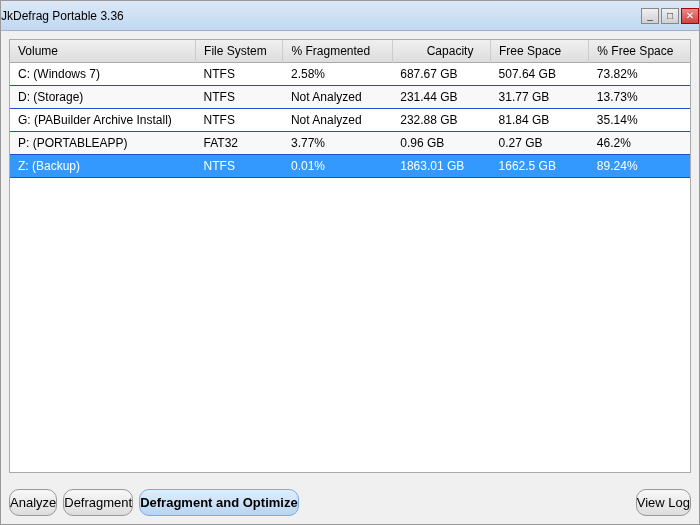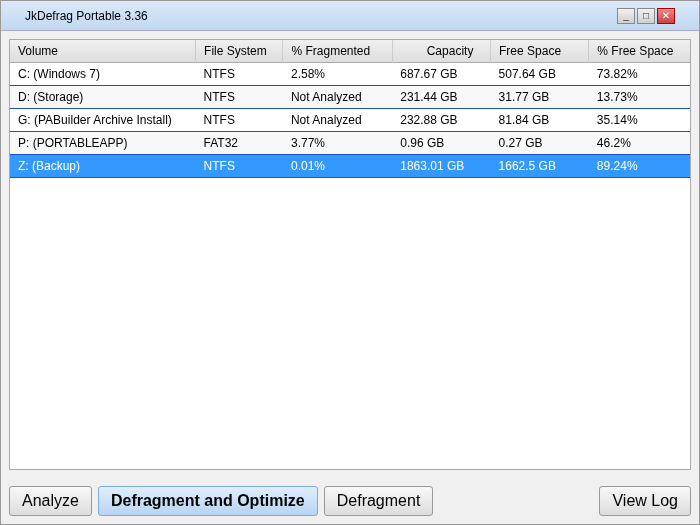--- a/index.html
+++ b/index.html
@@ -25,21 +25,21 @@
       display: flex;
       flex-direction: column;
     }
 
     .title-bar {
       background: linear-gradient(to bottom, #dce9f8, #c0d8f0);
       height: 30px;
       display: flex;
       align-items: center;
       justify-content: space-between;
-      padding: 0 24px;
+      padding: 0 0;
       border-bottom: 1px solid #aac;
       flex-shrink: 0;
     }
 
     .title-bar-text {
       font-size: 12px;
       font-weight: normal;
       color: #000;
     }
 
@@ -132,26 +132,26 @@
       justify-content: space-between;
       flex-shrink: 0;
     }
 
     .footer-left {
       display: flex;
       gap: 6px;
     }
 
     .btn {
-      padding: 5px 12px;
+      padding: 5px 0;
       background: linear-gradient(to bottom, #f8f8f8, #ddd);
       border: 1px solid #999;
-      border-radius: 3px;
+      border-radius: 10px;
       cursor: pointer;
-      font-size: 16px;
+      font-size: 13px;
       color: #000;
     }
 
     .btn.primary {
       background: linear-gradient(to bottom, #e0eeff, #b8d4f0);
       border-color: #7aacdc;
       font-weight: bold;
     }
 
     .col-volume { width: 140px; }
@@ -230,20 +230,20 @@
               <td>89.24%</td>
             </tr>
           </tbody>
       </table>
     </div>
   </div>
 
   <div class="footer">
     <div class="footer-left">
       <button class="btn">Analyze</button>
+      <button class="btn">Defragment</button>
       <button class="btn primary">Defragment and Optimize</button>
-      <button class="btn">Defragment</button>
     </div>
     <div class="footer-right">
       <button class="btn">View Log</button>
     </div>
   </div>
 </div>
 
 </body></html>

